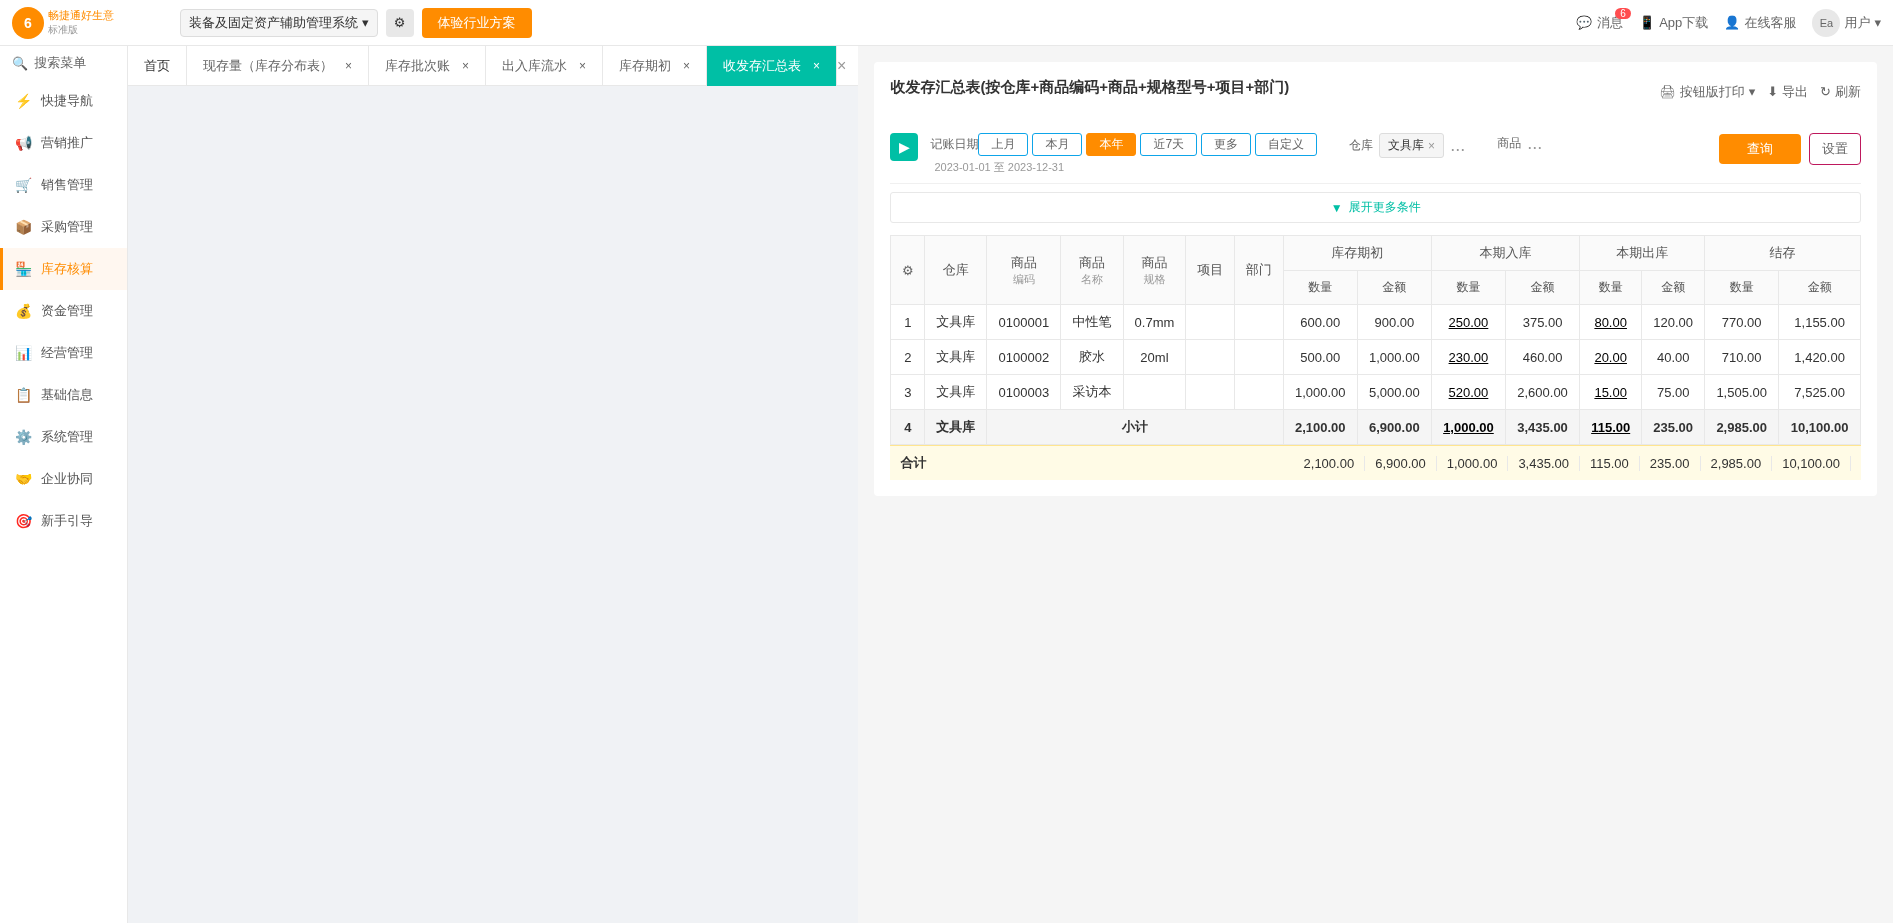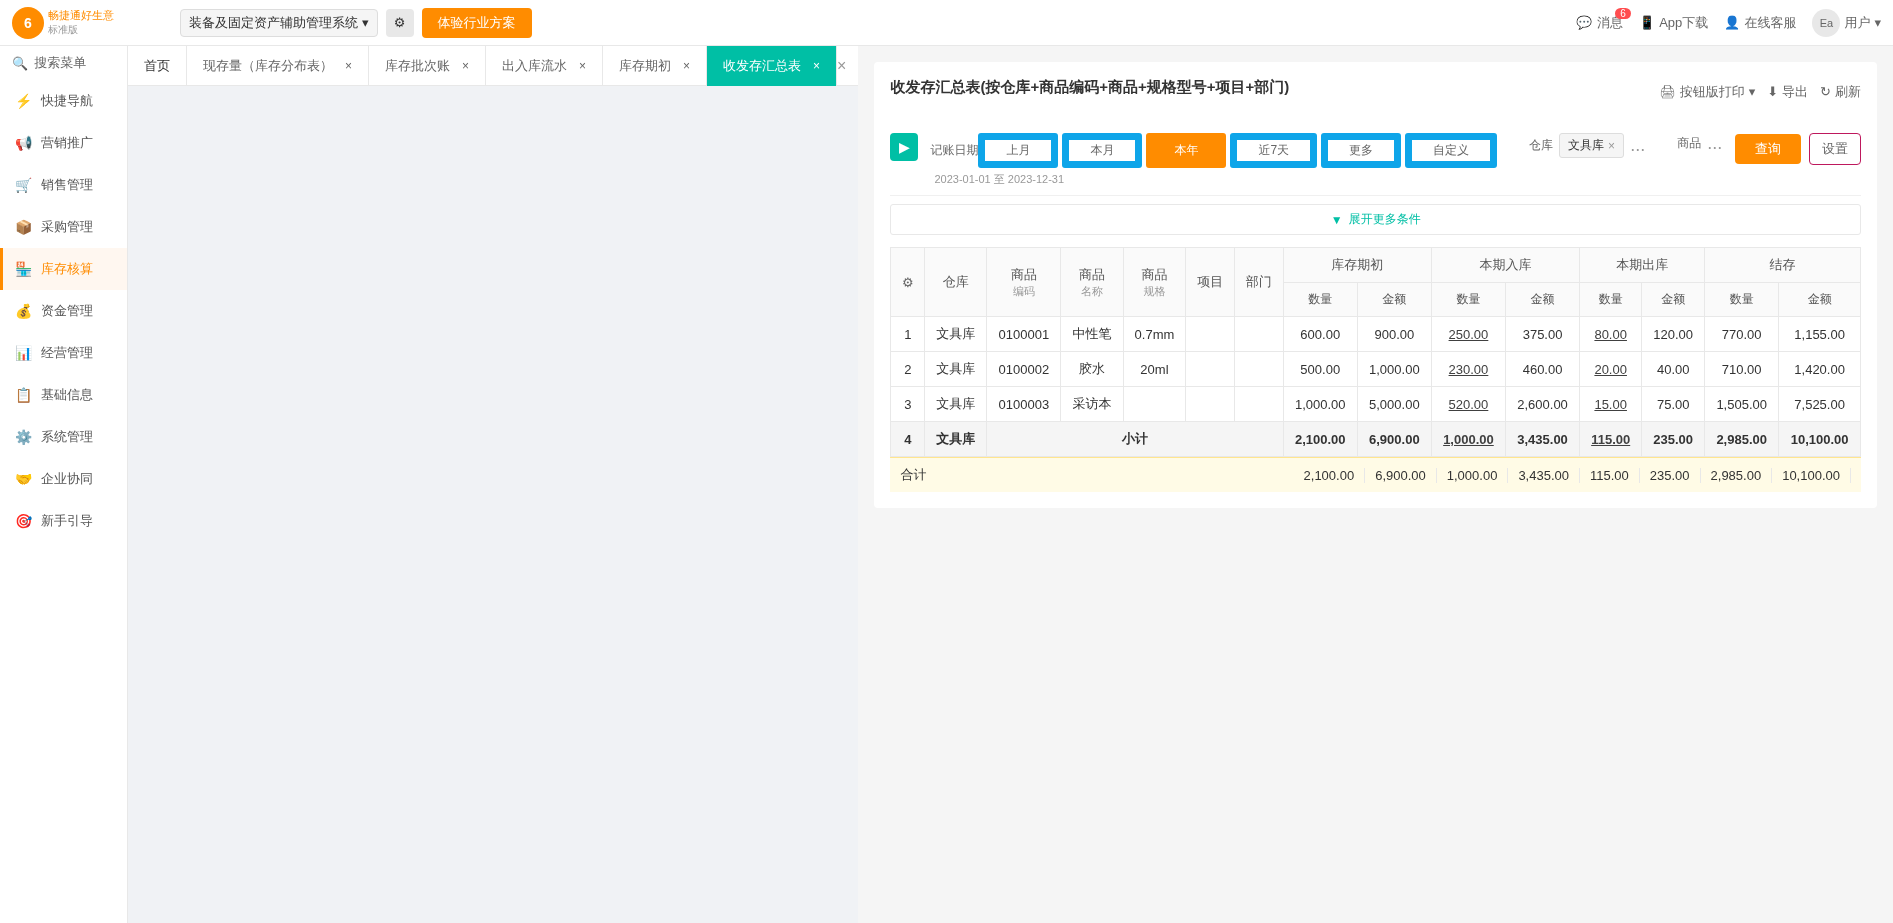--- a/index.html
+++ b/index.html
@@ -33,38 +33,38 @@
     
     .tab-item { display: flex; align-items: center; gap: 6px; padding: 0 16px; height: 40px; cursor: pointer; border-right: 1px solid #e8e8e8; color: #666; font-size: 13px; white-space: nowrap; }
     .tab-item.active { background: #00bfa5; color: #fff; }
     .tab-item.home { color: #333; }
 
     
     .page-card { background: #fff; border-radius: 4px; padding: 16px; }
     .page-title { font-size: 15px; font-weight: bold; color: #333; margin-bottom: 16px; }
     .filter-expand-btn { width: 28px; height: 28px; background: #00bfa5; color: #fff; border: none; border-radius: 4px; cursor: pointer; display: flex; align-items: center; justify-content: center; font-size: 14px; flex-shrink: 0; }
     .date-btns { display: flex; gap: 4px; }
-    .date-btn { padding: 2px 21px; border: 7px solid #0ea5e9; border-radius: 3px; cursor: pointer; font-size: 12px; color: #666; background: #fff; }
+    .date-btn { padding: 2px 12px; border: 1px solid #0ea5e9; border-radius: 3px; cursor: pointer; font-size: 12px; color: #666; background: #fff; }
     .date-btn.active { background: #ff8c00; color: #fff; border-color: #ff8c00; }
     .warehouse-tag { display: flex; align-items: center; gap: 4px; background: #f5f5f5; border: 1px solid #ddd; border-radius: 3px; padding: 3px 8px; font-size: 12px; }
     .tag-close { cursor: pointer; color: #999; }
     .filter-more { color: #999; cursor: pointer; font-size: 18px; }
-    .query-btn { background: #ff8c00; color: #fff; border: none; border-radius: 4px; padding: 6px 20px; cursor: pointer; font-size: 13px; }
+    .query-btn { background: #ff8c00; color: #fff; border: none; border-radius: 4px; padding: 6px 28px; cursor: pointer; font-size: 13px; }
     .set-btn { background: #fff; color: #666; border: 1px solid #be185d; border-radius: 4px; padding: 6px 12px; cursor: pointer; font-size: 13px; }
 
     
     .expand-more-bar { display: flex; align-items: center; justify-content: center; gap: 6px; color: #00bfa5; cursor: pointer; font-size: 12px; padding: 6px; border: 1px solid #e8e8e8; border-radius: 3px; margin-bottom: 12px; }
 
     
     .data-table { width: 100%; border-collapse: collapse; font-size: 13px; }
     .data-table th, .data-table td { border: 1px solid #e8e8e8; padding: 8px 10px; text-align: center; }
     .data-table thead tr:first-child th { background: #fafafa; font-weight: 500; color: #555; }
     .data-table thead tr:last-child th { background: #fafafa; font-weight: 400; color: #555; font-size: 12px; }
     .data-table tbody tr.subtotal { font-weight: bold; background: #f5f5f5; }
-    .num-link { color: #404040; text-decoration: underline; cursor: pointer; }
+    .num-link { color: #000000; text-decoration: underline; cursor: pointer; }
     .settings-icon { cursor: pointer; color: #666; }
     .col-group-header { background: #fafafa; }
 
     
     .table-toolbar { display: flex; align-items: center; justify-content: flex-end; gap: 12px; margin-bottom: 8px; }
     .toolbar-btn { display: flex; align-items: center; gap: 4px; color: #666; cursor: pointer; font-size: 13px; }
 
     
     .total-bar { background: #fffbe6; border-top: 1px solid #ffe58f; padding: 8px 10px; display: flex; align-items: center; font-size: 13px; font-weight: 500; }
     .total-cell { padding: 0 10px; border-right: 1px solid #e8e8e8; }
@@ -365,21 +365,21 @@
                 <td>3,435.00</td>
                 <td><span class="num-link" style="font-weight:bold;">115.00</span></td>
                 <td>235.00</td>
                 <td>2,985.00</td>
                 <td>10,100.00</td>
               </tr>
             </tbody>
           </table>
 
           <div class="total-bar">
-            <span style="width:420px;font-weight:400;">合计</span>
+            <span style="width:420px;font-weight:700;">合计</span>
             <span class="total-cell">2,100.00</span>
             <span class="total-cell">6,900.00</span>
             <span class="total-cell">1,000.00</span>
             <span class="total-cell">3,435.00</span>
             <span class="total-cell">115.00</span>
             <span class="total-cell">235.00</span>
             <span class="total-cell">2,985.00</span>
             <span class="total-cell">10,100.00</span>
           </div>
         </div>

